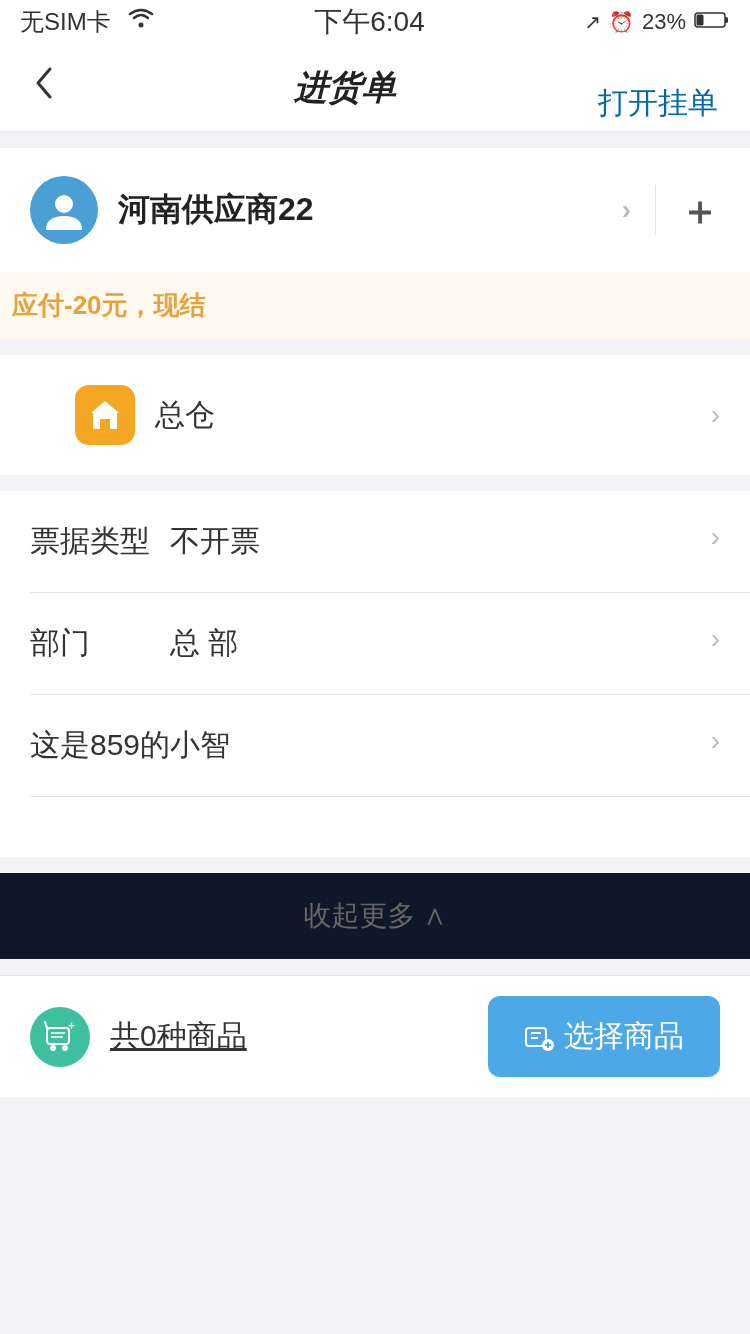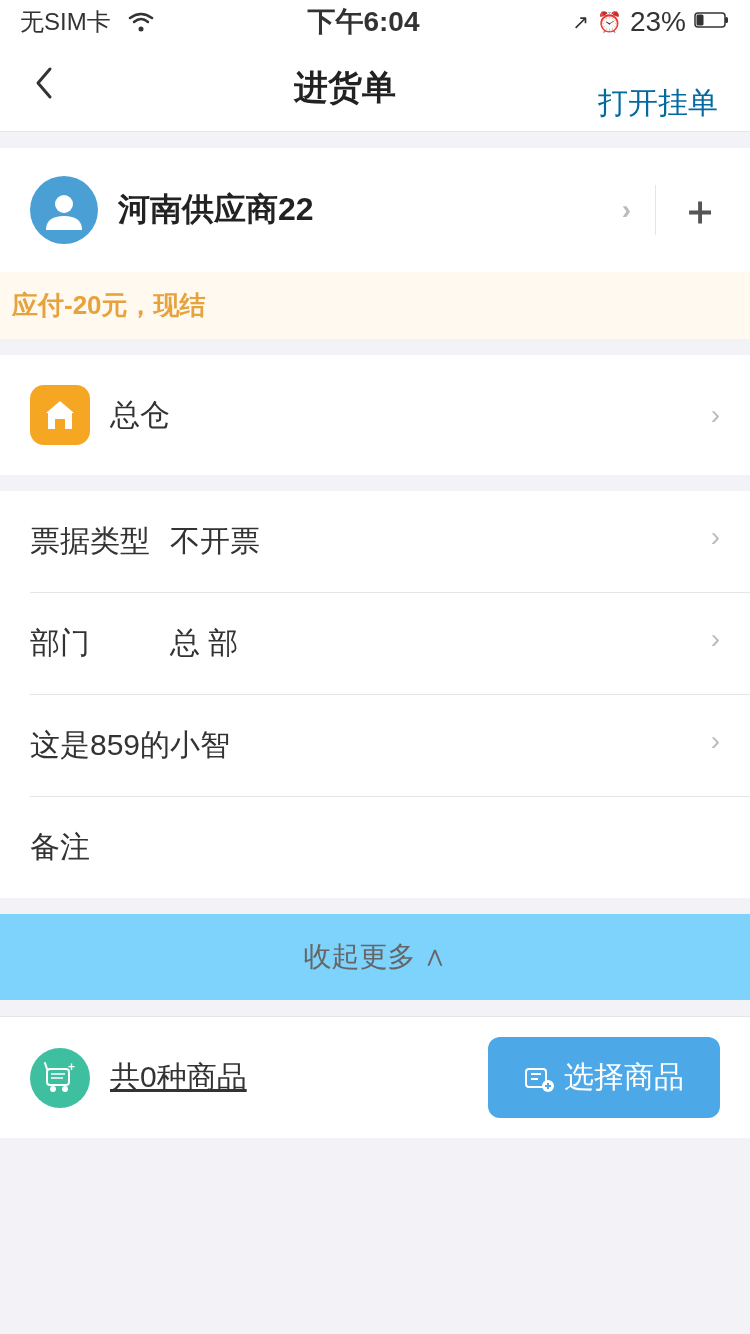--- a/index.html
+++ b/index.html
@@ -19,22 +19,22 @@
       height: 44px;
       background: #fff;
       display: flex;
       align-items: center;
       justify-content: space-between;
       padding: 0 20px;
       font-size: 24px;
       color: #333;
       font-weight: 500;
     }
-    .status-left { display: flex; align-items: flex-end; gap: 16px; }
-    .status-center { font-size: 28px; font-weight: 700; }
+    .status-left { display: flex; align-items: flex-start; gap: 16px; }
+    .status-center { font-size: 28px; font-weight: 400; }
     .status-right { display: flex; align-items: center; gap: 8px; font-size: 22px; }
 
     
     .nav-bar {
       width: 100%;
       height: 88px;
       background: #fff;
       display: flex;
       align-items: center;
       justify-content: space-between;
@@ -44,20 +44,21 @@
     .nav-back {
       font-size: 36px;
       color: #333;
       cursor: pointer;
       width: 60px;
     }
     .nav-title {
       font-size: 34px;
       font-weight: 600;
       color: #222;
+      font-style: italic;
     }
     .nav-action {
       font-size: 30px;
       color: #0369a1;
       cursor: pointer;
       margin-top: 32px;
     }
 
     
     .divider-gray {
@@ -133,20 +134,21 @@
     .section-card {
       background: #fff;
       margin-top: 16px;
     }
     .form-row {
       display: flex;
       align-items: center;
       padding: 30px 30px;
       background: #fff;
       position: relative;
+      margin-left: 45px;
     }
     .form-row-icon {
       width: 60px;
       height: 60px;
       border-radius: 14px;
       background: #f5a623;
       display: flex;
       align-items: center;
       justify-content: center;
       flex-shrink: 0;
@@ -183,21 +185,21 @@
     .field-value.placeholder {
       color: #bbb;
     }
     .field-chevron {
       color: #bbb;
       font-size: 28px;
     }
 
     
     .collapse-section {
-      background: #7dd3fc;
+      background: #0f172a;
       display: flex;
       align-items: flex-end;
       justify-content: center;
       padding: 24px;
       margin-top: 16px;
     }
     .collapse-btn {
       font-size: 28px;
       color: #666;
       cursor: pointer;
@@ -262,21 +264,21 @@
           <path d="M7 10 Q14 4 21 10" stroke="#333" stroke-width="2.5" fill="none" stroke-linecap="round"></path>
           <path d="M3 6 Q14 -2 25 6" stroke="#333" stroke-width="2.5" fill="none" stroke-linecap="round"></path>
           <circle cx="14" cy="17" r="2.5" fill="#333"></circle>
         </svg>
       </span>
     </div>
     <div class="status-center">下午6:04</div>
     <div class="status-right">
       <span style="font-size:20px;">↗</span>
       <span style="font-size:20px;">⏰</span>
-      <span style="font-size:28px; font-weight:500;">23%</span>
+      <span style="font-size:22px; font-weight:500;">23%</span>
       <span>
         <svg width="36" height="18" viewBox="0 0 36 18">
           <rect x="1" y="2" width="30" height="14" rx="3" ry="3" stroke="#333" stroke-width="1.5" fill="none"></rect>
           <rect x="31" y="6" width="3" height="6" rx="1.5" fill="#333"></rect>
           <rect x="2.5" y="3.5" width="7" height="11" rx="1.5" fill="#333"></rect>
         </svg>
       </span>
     </div>
   </div>
 
@@ -345,21 +347,20 @@
     </div>
     <div class="divider-thin"></div>
 
     <div class="field-row">
       <span class="field-value">这是859的小智</span>
       <span class="field-chevron">›</span>
     </div>
     <div class="divider-thin"></div>
 
     <div class="field-row">
-      <span class="field-label">备注</span>
     </div>
 
   </div>
 
   <div class="collapse-section">
     <span class="collapse-btn">收起更多 ∧</span>
   </div>
 
   <div class="bottom-bar">
     <div class="product-count-icon">

